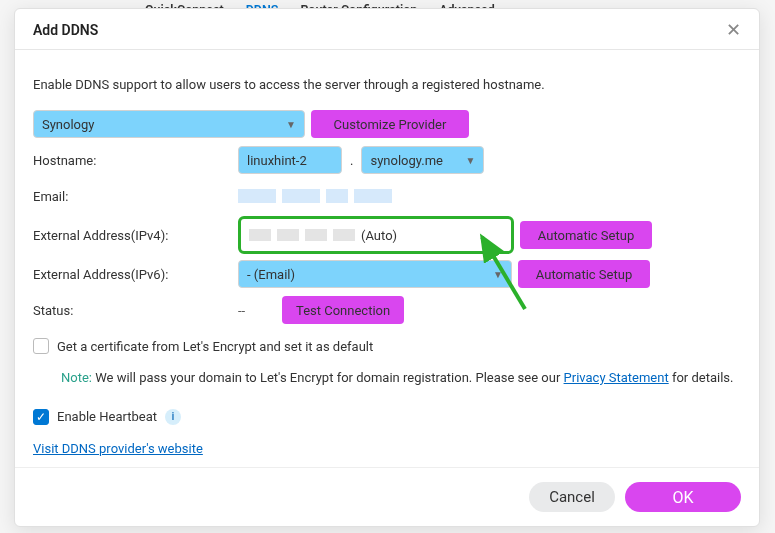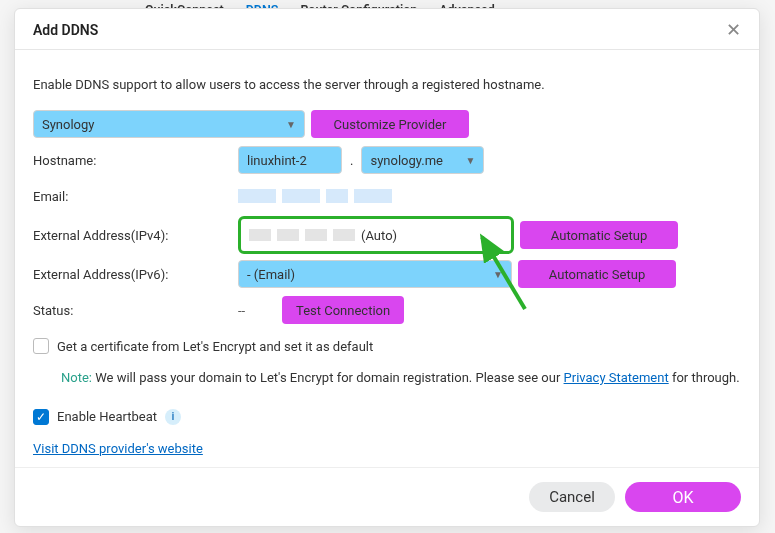--- a/index.html
+++ b/index.html
@@ -30,21 +30,21 @@
     height: 28px; border: 1px solid #d2d2d2; border-radius: 4px; background: #7dd3fc;
     padding: 0 8px; font-size: 13px; color: #333; display: flex; align-items: center; justify-content: space-between;
   }
   .combo { cursor: pointer; }
   .combo .arrow { color: #666; font-size: 10px; margin-left: 6px; }
   .combo-sp { width: 272px; }
   .textin-host { width: 104px; }
   .combo-dom { width: 123px; }
   .btn-grey { height: 28px; background: #d946ef; border: none; border-radius: 4px; padding: 0 14px; font-size: 13px; color: #333; cursor: pointer; }
   .btn-grey.w1 { width: 158px; }
-  .btn-grey.w2 { width: 158px; }
+  .btn-grey.w2 { width: 132px; }
 
   .redact { display: inline-flex; gap: 6px; }
   .redact i { display:inline-block; width: 38px; height: 14px; background: #d6e9fb; }
   .redact i.s { width: 22px; }
 
   .ipv4box {
     width: 276px; height: 30px; border: 3px solid #2bb02b; border-radius: 6px;
     display: flex; align-items: center; padding: 16px 8px; gap: 6px;
   }
   .ipv4box .redact i { background: #e4e4e4; height: 12px; }
@@ -168,21 +168,21 @@
         <button class="btn-grey">Test Connection</button>
       </div>
     </div>
 
     <div class="chkrow">
       <span class="chkbox"></span>
       <span>Get a certificate from Let's Encrypt and set it as default</span>
     </div>
 
     <div class="note">
-      <span class="note-lbl">Note:</span><span> We will pass your domain to Let's Encrypt for domain registration. Please see our </span><a class="link">Privacy Statement</a><span> for through.</span>
+      <span class="note-lbl">Note:</span><span> We will pass your domain to Let's Encrypt for domain registration. Please see our </span><a class="link">Privacy Statement</a><span> for details.</span>
     </div>
 
     <div class="heartbeat">
       <span class="chkbox checked"></span>
       <span>Enable Heartbeat</span>
       <span class="info-ic">i</span>
     </div>
 
     <a class="link visitlink">Visit DDNS provider's website</a>
   </div>

